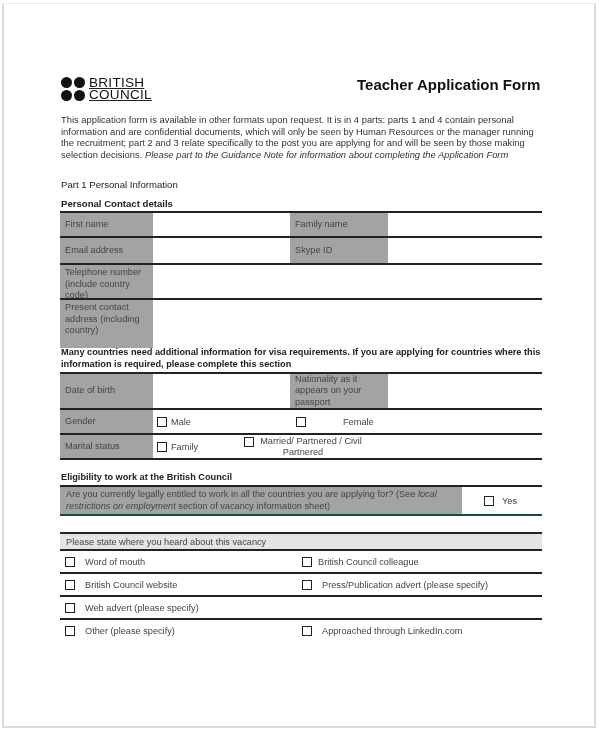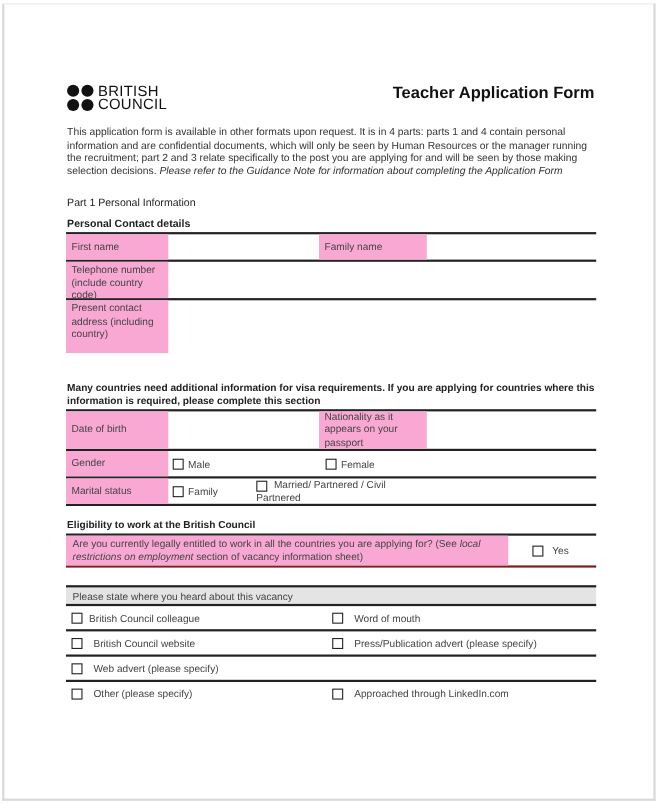--- a/index.html
+++ b/index.html
@@ -1,32 +1,32 @@
 <!DOCTYPE html>
 <html><head>
 <meta charset="utf-8">
 <style>
   html,body{margin:0;padding:0;background:#ffffff;}
   body{width:600px;height:730px;position:relative;overflow:hidden;font-family:"Liberation Sans",sans-serif;color:#222;}
   .frame{position:absolute;left:2px;top:3px;width:594px;height:725px;border-left:2px solid #d9d9d9;border-top:1px solid #ececec;border-right:2px solid #d9d9d9;border-bottom:2px solid #d9d9d9;box-sizing:border-box;}
-  .logo{position:absolute;left:61px;top:77px;display:flex;align-items:center;}
+  .logo{position:absolute;left:61px;top:77px;display:flex;align-items:center;text-decoration:underline;}
   .logo .dots{display:grid;grid-template-columns:11px 11px;grid-template-rows:11px 11px;gap:2px 2px;margin-right:4px;}
   .logo .dots span{width:11px;height:11px;border-radius:50%;background:#111;}
   .logo .txt{font-size:13.5px;line-height:12px;color:#111;letter-spacing:0.3px;font-weight:normal;}
   .title{position:absolute;left:357px;top:76px;font-size:15px;font-weight:bold;color:#111;}
   .intro{position:absolute;left:61px;top:114px;width:488px;font-size:9.4px;line-height:11.6px;color:#333;}
   .intro i{font-style:italic;}
   .h1{position:absolute;left:61px;top:179px;font-size:9.6px;font-weight:normal;color:#222;}
   .h2{position:absolute;left:61px;top:198px;font-size:9.6px;font-weight:bold;color:#222;}
   .tbl{position:absolute;left:60px;width:482px;}
   .row{display:flex;border-top:2px solid #222;box-sizing:border-box;}
-  .lbl{background:#f9a8d4;font-size:9.2px;line-height:11.5px;color:#444;padding:4px 5px;box-sizing:border-box;display:flex;align-items:center;}
+  .lbl{background:#a3a3a3;font-size:9.2px;line-height:11.5px;color:#444;padding:4px 5px;box-sizing:border-box;display:flex;align-items:center;}
   .val{box-sizing:border-box;}
   .cb{display:inline-block;width:10px;height:10px;border:1.3px solid #222;background:#fff;vertical-align:middle;box-sizing:border-box;}
-  .opt{font-size:9.2px;color:#444;display:flex;align-items:center;}
+  .opt{font-size:9.2px;color:#444;display:flex;align-items:center;text-align:center;}
   .opt .cb{margin-right:4px;}
   .note{position:absolute;left:61px;top:347px;width:484px;font-size:9.2px;line-height:11.5px;font-weight:bold;color:#222;}
   .elig-h{position:absolute;left:61px;top:472px;font-size:9.2px;font-weight:bold;color:#222;}
   .vac-row{display:flex;border-top:2px solid #222;height:21px;align-items:center;font-size:9.2px;color:#444;}
   .vac-row .c{width:237px;display:flex;align-items:center;padding-left:5px;box-sizing:border-box;}
   .vac-row .c .cb{margin-right:10px;}
 </style>
 </head>
 <body>
 
@@ -41,31 +41,37 @@
     </div>
   <div class="txt">
     <div>BRITISH</div>
     <div>COUNCIL</div>
   </div>
 </div>
 <div class="title">Teacher Application Form</div>
 
 <div class="intro">
   <span>This application form is available in other formats upon request. It is in 4 parts: parts 1 and 4 contain personal information and are confidential documents, which will only be seen by Human Resources or the manager running the recruitment; part 2 and 3 relate specifically to the post you are applying for and will be seen by those making selection decisions.</span>
-  <i>Please refer to the Guidance Note for information about completing the Application Form</i>
+  <i>Please part to the Guidance Note for information about completing the Application Form</i>
 </div>
 
 <div class="h1">Part 1 Personal Information</div>
 <div class="h2">Personal Contact details</div>
 
 <div class="tbl" style="top:211px;">
   <div class="row" style="height:25px;">
     <div class="lbl" style="width:93px;">First name</div>
     <div class="val" style="width:137px;"></div>
     <div class="lbl" style="width:98px;">Family name</div>
+    <div class="val" style="flex:1;"></div>
+  </div>
+  <div class="row" style="height:27px;">
+    <div class="lbl" style="width:93px;">Email address</div>
+    <div class="val" style="width:137px;"></div>
+    <div class="lbl" style="width:98px;">Skype ID</div>
     <div class="val" style="flex:1;"></div>
   </div>
   <div class="row" style="height:35px;gap:48px;">
     <div class="lbl" style="width:93px;align-items:flex-start;padding-top:2px;">Telephone number (include country code)</div>
     <div class="val" style="width:137px;"></div>
     <div class="val" style="flex:1;"></div>
   </div>
   <div class="row" style="height:50px;">
     <div class="lbl" style="width:93px;align-items:flex-start;padding-top:2px;">Present contact address (including country)</div>
     <div class="val" style="flex:1;"></div>
@@ -80,21 +86,21 @@
     <div class="val" style="width:137px;"></div>
     <div class="lbl" style="width:98px;padding-top:1px;padding-bottom:1px;">Nationality as it appears on your passport</div>
     <div class="val" style="flex:1;"></div>
   </div>
   <div class="row" style="height:25px;">
     <div class="lbl" style="width:93px;">Gender</div>
     <div class="val opt" style="width:143px;padding-left:4px;">
       <span class="cb"></span>
       <span>Male</span>
     </div>
-    <div class="val opt" style="flex:1;padding-left:0px;">
+    <div class="val opt" style="flex:1;padding-left:0px;gap:33px;">
       <span class="cb"></span>
       <span>Female</span>
     </div>
   </div>
   <div class="row" style="height:27px;border-bottom:2px solid #222;">
     <div class="lbl" style="width:93px;">Marital status</div>
     <div class="val opt" style="width:80px;padding-left:4px;">
       <span class="cb"></span>
       <span>Family</span>
     </div>
@@ -102,47 +108,47 @@
       <div style="text-indent:0;">
         <span class="cb" style="margin-right:6px;"></span><span>Married/ Partnered / Civil Partnered</span>
       </div>
     </div>
   </div>
 </div>
 
 <div class="elig-h">Eligibility to work at the British Council</div>
 
 <div class="tbl" style="top:485px;">
-  <div class="row" style="height:31px;border-bottom:2px solid #7f1d1d;">
+  <div class="row" style="height:31px;border-bottom:2px solid #14532d;">
     <div class="lbl" style="width:402px;padding-left:6px;">
       <span>
         <span>Are you currently legally entitled to work in all the countries you are applying for? (See</span>
         <i>local restrictions on employment</i>
         <span>section of vacancy information sheet)</span>
       </span>
     </div>
     <div class="val opt" style="flex:1;padding-left:22px;">
       <span class="cb" style="margin-right:8px;"></span>
       <span>Yes</span>
     </div>
   </div>
 </div>
 
 <div class="tbl" style="top:532px;">
   <div class="row" style="height:17px;background:#e4e4e4;font-size:9.2px;color:#444;align-items:center;padding-left:6px;">
     <span>Please state where you heard about this vacancy</span>
   </div>
   <div class="vac-row">
     <div class="c">
+        <span class="cb"></span>
+        <span>Word of mouth</span>
+      </div>
+    <div class="c">
         <span class="cb" style="margin-right:6px;"></span>
         <span>British Council colleague</span>
-      </div>
-    <div class="c">
-        <span class="cb"></span>
-        <span>Word of mouth</span>
       </div>
   </div>
   <div class="vac-row">
     <div class="c">
         <span class="cb"></span>
         <span>British Council website</span>
       </div>
     <div class="c">
         <span class="cb"></span>
         <span>Press/Publication advert (please specify)</span>

